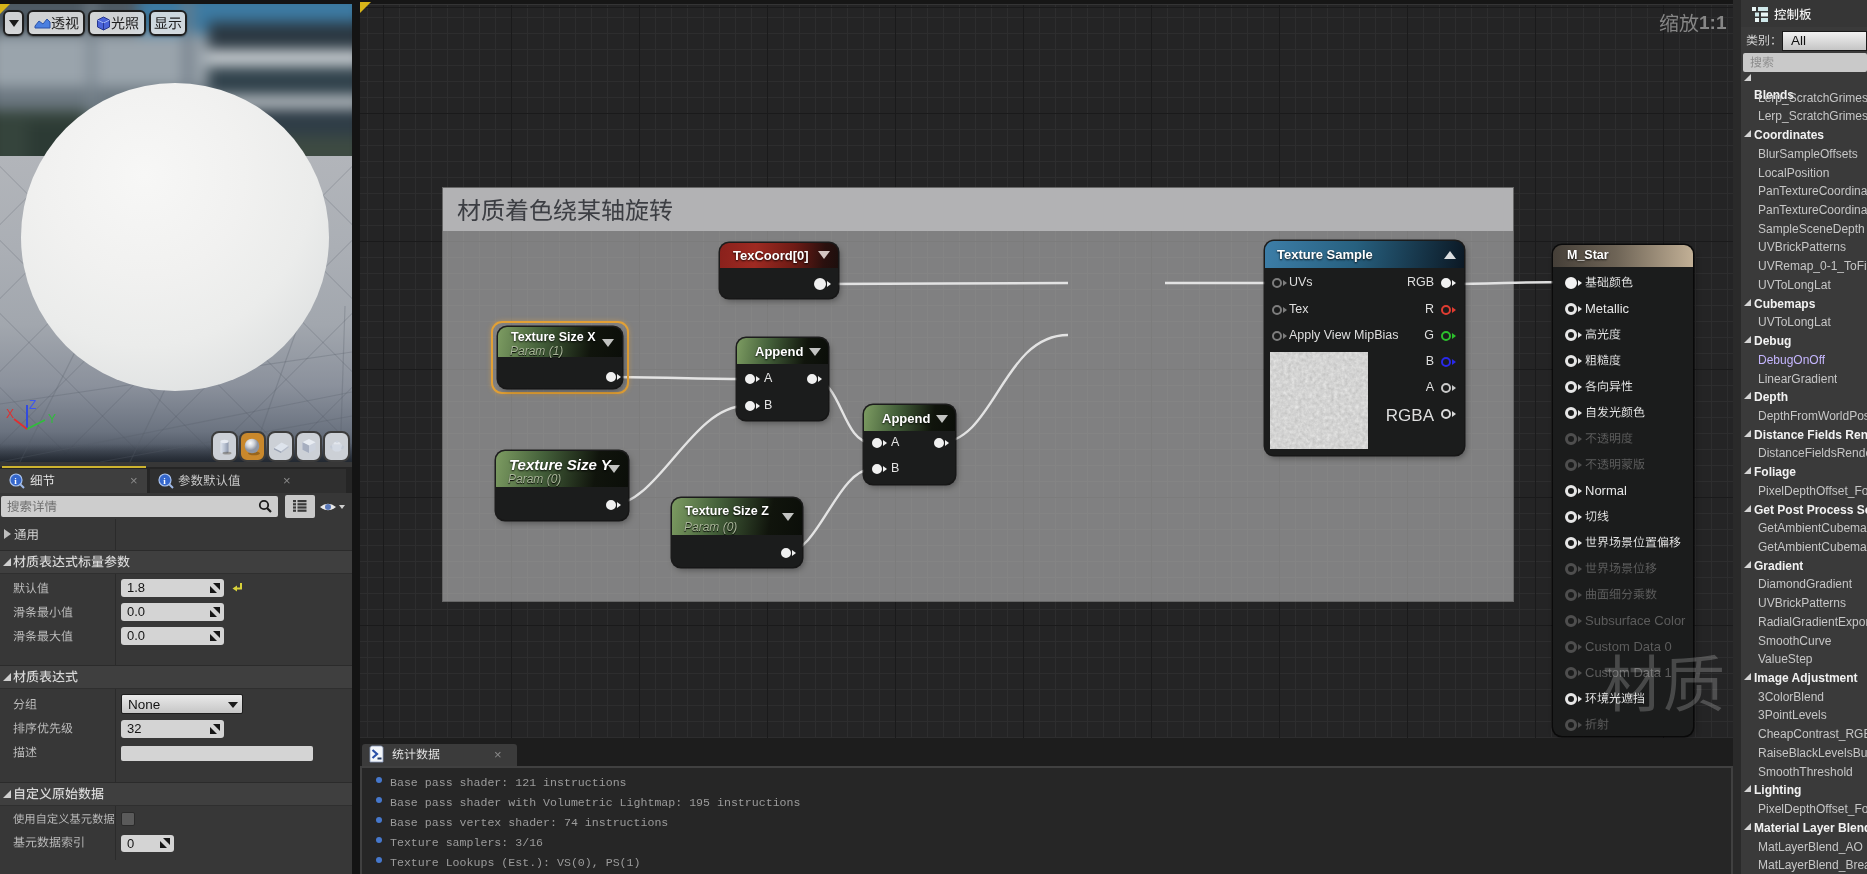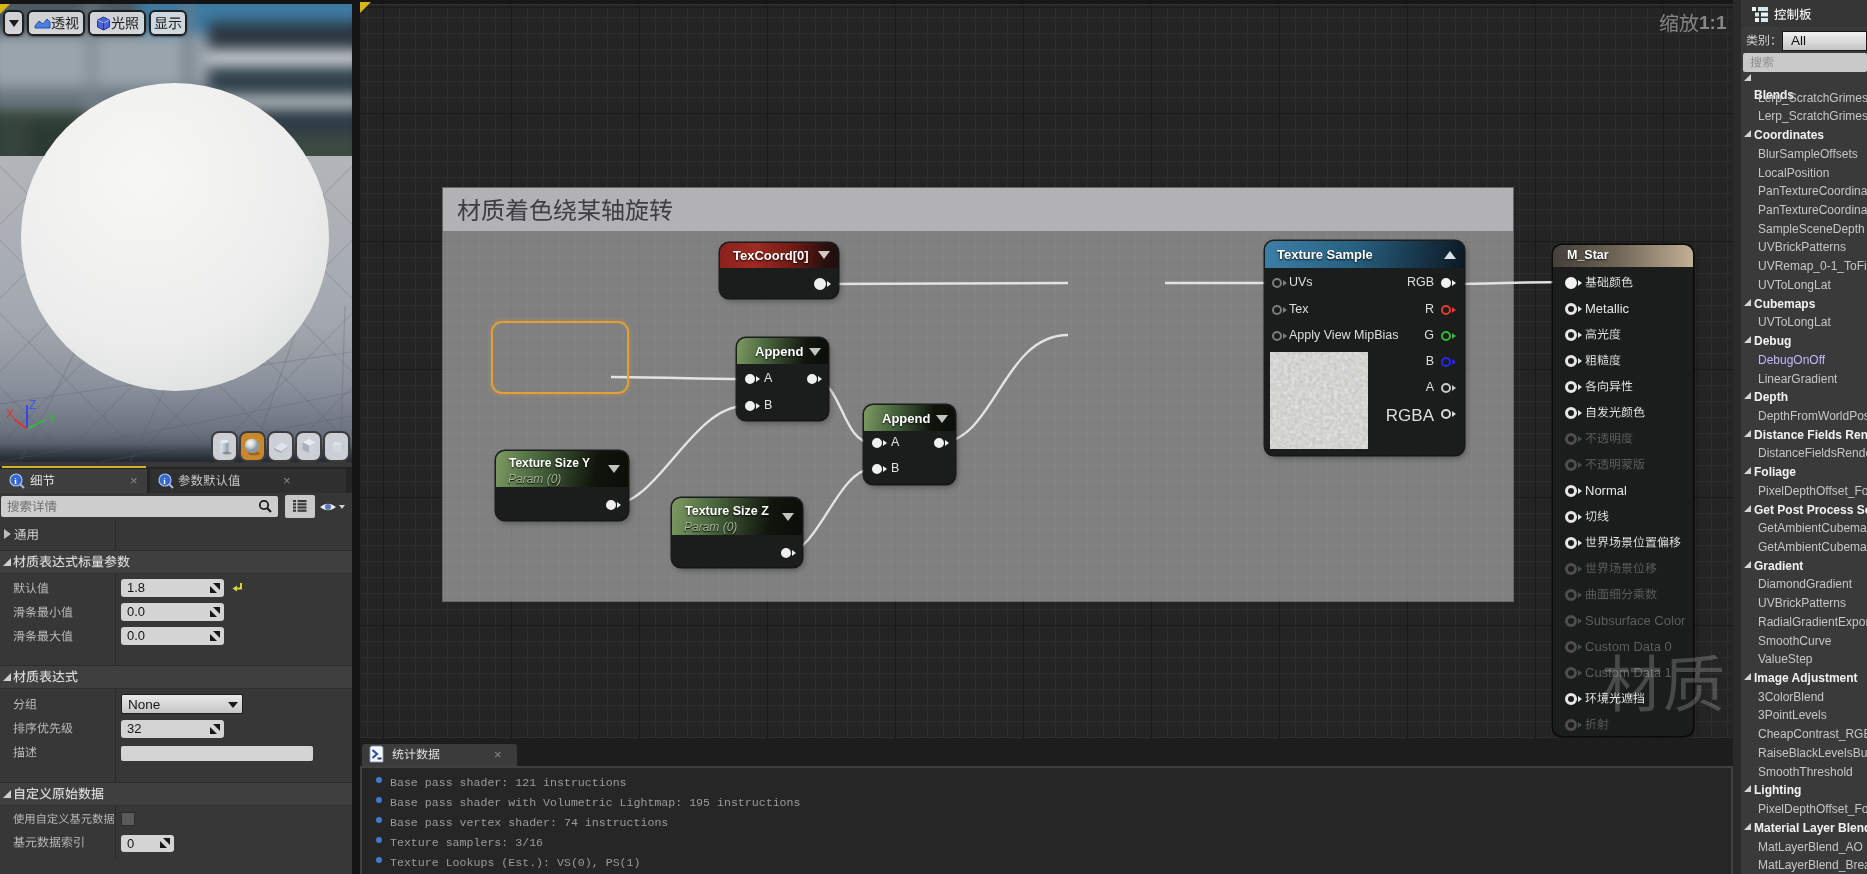--- a/index.html
+++ b/index.html
@@ -99,23 +99,31 @@
             <feComponentTransfer>
               <feFuncA type="linear" slope="0.8" intercept="0"></feFuncA>
             </feComponentTransfer>
           </filter>
           <rect width="98" height="97" fill="#f1f1f0"></rect>
           <rect width="98" height="97" filter="url(#nz)" opacity="0.3"></rect>
         </svg>
       </div>
     </div>
     <div class="" style="position:absolute;left:491px;top:321px;width:138px;height:73px;border:2.5px solid #e2a035;border-radius:11px;box-shadow:0 0 5px rgba(232,163,59,0.45);"></div>
+    <div class="node" style="left:498px;top:327px;width:124px;height:61px;">
+      <div class="nhead" style="height:30px;background:linear-gradient(100deg,#7d9c62 0%,#44603a 35%,#10140c 75%,#0b0e09 100%);"></div>
+      <div class="ntitle" style="position:absolute;left:13px;top:3px;font-size:12.5px;">Texture Size X</div>
+      <div class="t" style="left:12px;top:17px;font-size:12px;font-style:italic;color:#a8b698;text-shadow:0 1px 1px #000;">Param (1)</div>
+      <div class="tri-d" style="position:absolute;right:8px;top:12px;"></div>
+      <span style="position:absolute;left:108px;top:45px;width:10px;height:10px;box-sizing:border-box;border:2px solid #f0f0f0;background:#f0f0f0;border-radius:50%;"></span>
+      <span style="position:absolute;left:119px;top:47px;width:0;height:0;border-top:3px solid transparent;border-bottom:3px solid transparent;border-left:4px solid #f0f0f0;"></span>
+    </div>
     <div class="node" style="left:496px;top:451px;width:132px;height:69px;">
       <div class="nhead" style="height:36px;background:linear-gradient(100deg,#7d9c62 0%,#44603a 35%,#10140c 75%,#0b0e09 100%);"></div>
-      <div class="ntitle" style="position:absolute;left:13px;top:5px;font-size:12px;">Texture Size Y</div>
+      <div class="ntitle" style="position:absolute;left:13px;top:5px;font-size:15px;font-style:italic;">Texture Size Y</div>
       <div class="t" style="left:12px;top:21px;font-size:12px;font-style:italic;color:#a8b698;text-shadow:0 1px 1px #000;">Param (0)</div>
       <div class="tri-d" style="position:absolute;right:8px;top:14px;"></div>
       <span style="position:absolute;left:110px;top:49px;width:10px;height:10px;box-sizing:border-box;border:2px solid #f0f0f0;background:#f0f0f0;border-radius:50%;"></span>
       <span style="position:absolute;left:121px;top:51px;width:0;height:0;border-top:3px solid transparent;border-bottom:3px solid transparent;border-left:4px solid #f0f0f0;"></span>
     </div>
     <div class="node" style="left:672px;top:498px;width:130px;height:69px;">
       <div class="nhead" style="height:37px;background:linear-gradient(100deg,#7d9c62 0%,#44603a 35%,#10140c 75%,#0b0e09 100%);"></div>
       <div class="ntitle" style="position:absolute;left:13px;top:6px;font-size:12.5px;">Texture Size Z</div>
       <div class="t" style="left:12px;top:22px;font-size:12px;font-style:italic;color:#a8b698;text-shadow:0 1px 1px #000;">Param (0)</div>
       <div class="tri-d" style="position:absolute;right:8px;top:15px;"></div>

